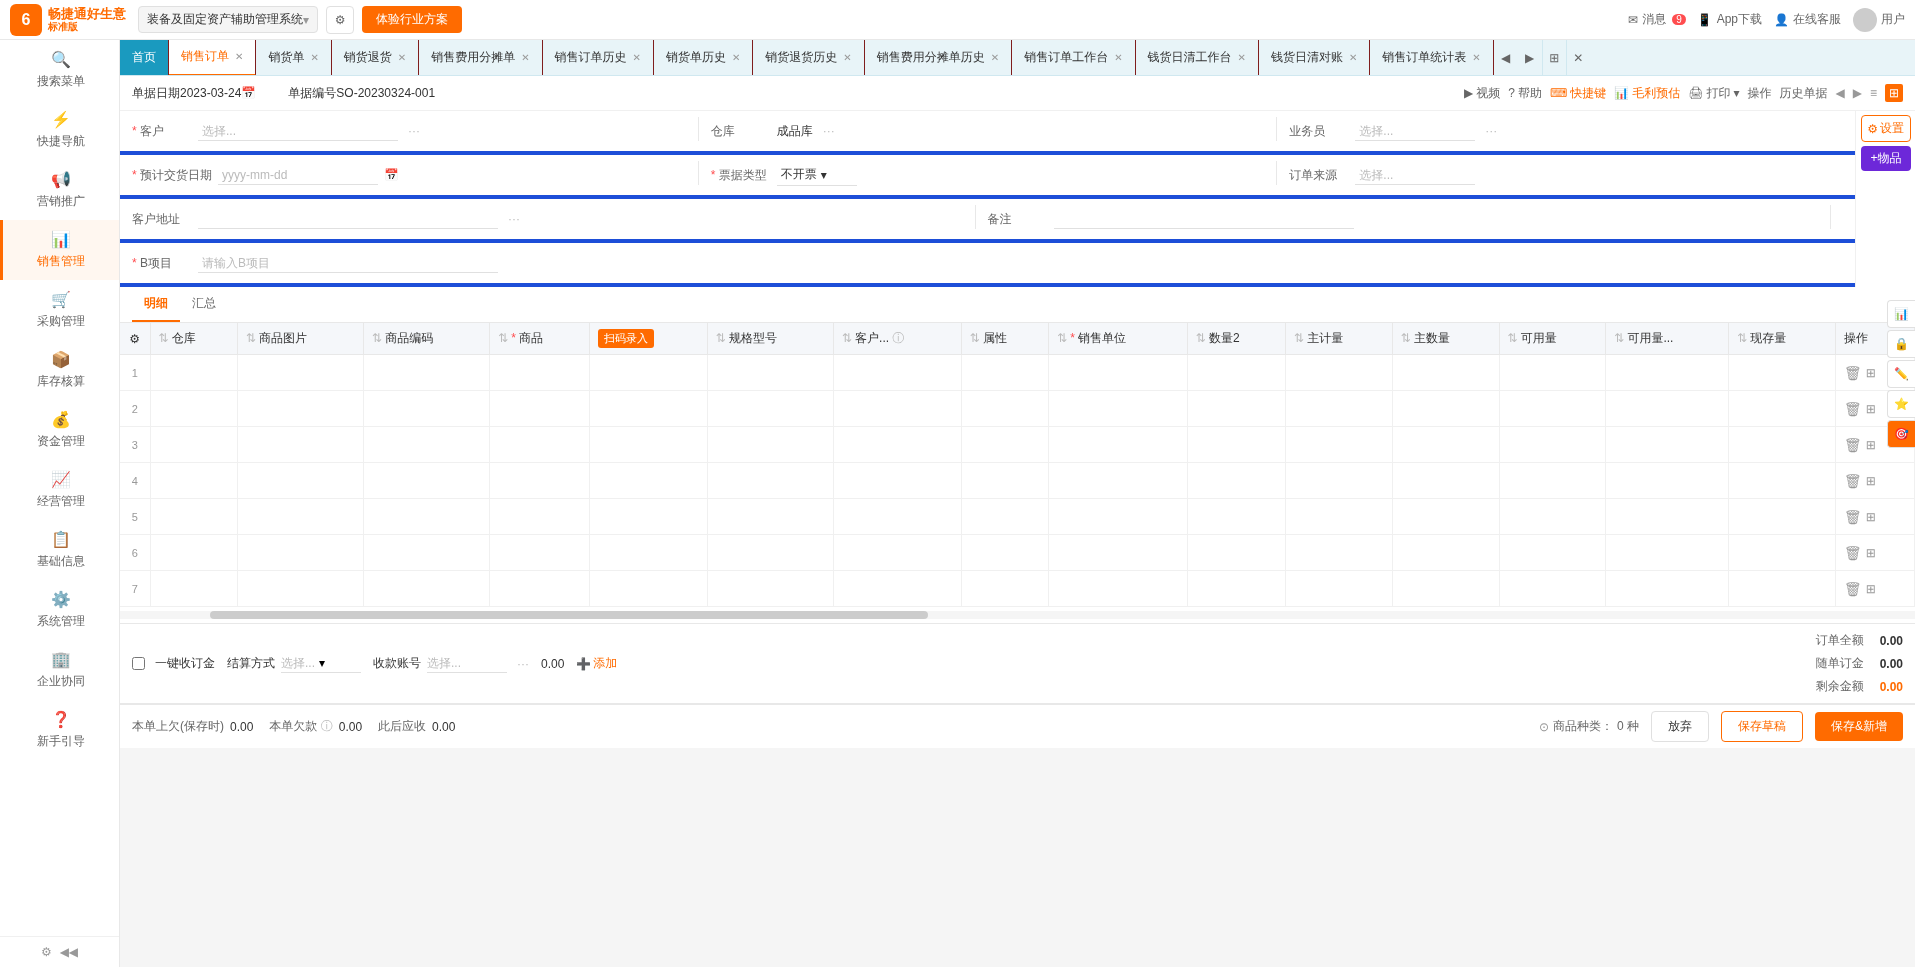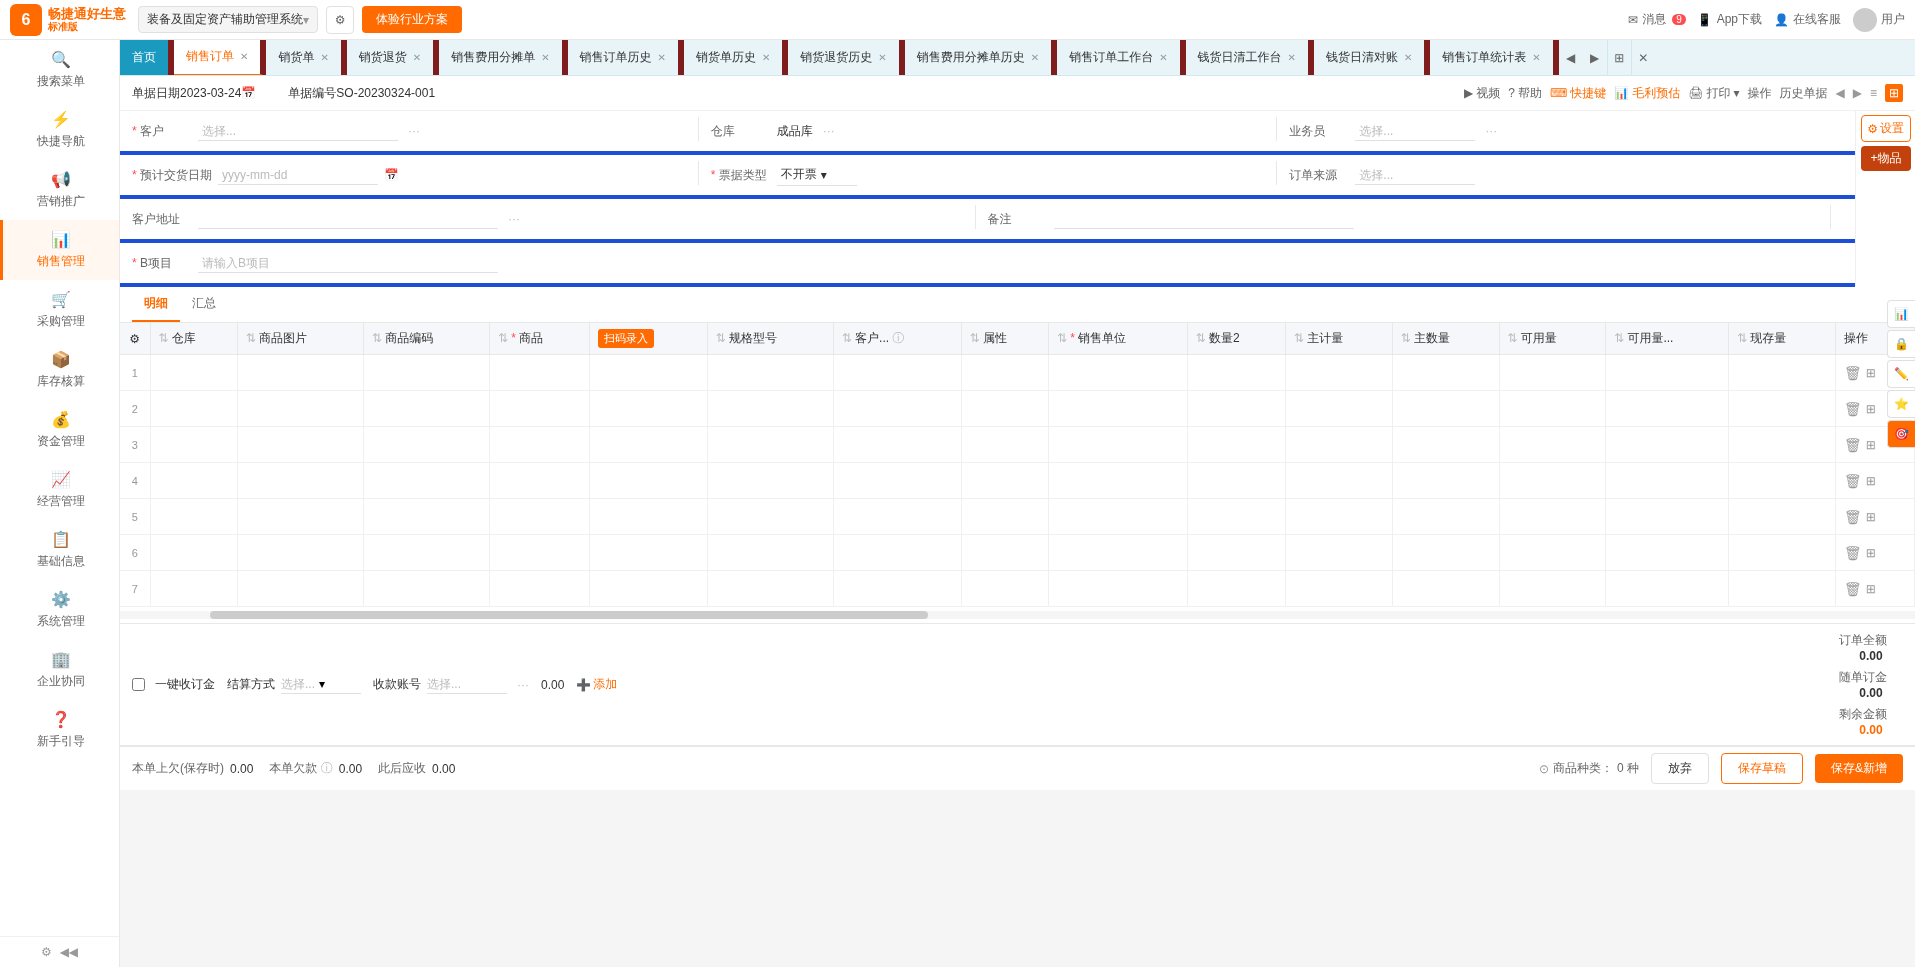--- a/index.html
+++ b/index.html
@@ -25,21 +25,21 @@
     .sidebar-item { display: flex; flex-direction: column; align-items: center; padding: 10px 6px; cursor: pointer; color: #666; gap: 4px; border-left: 3px solid transparent; }
     .sidebar-item.active { background: #fff7f0; color: #ff6b00; border-left: 3px solid #ff6b00; }
     .sidebar-item-icon { font-size: 16px; }
     .sidebar-bottom { margin-top: auto; display: flex; flex-direction: column; }
 
     
     .content-area { flex: 1; display: flex; flex-direction: column; overflow: hidden; }
 
     
     .tab-bar { display: flex; align-items: center; background: #e8f4f8; height: 36px; border-bottom: 1px solid #d0e8f0; overflow: hidden; }
-    .tab-item { display: flex; align-items: center; padding: 0 12px; height: 36px; cursor: pointer; white-space: nowrap; color: #333; border-right: 6px solid #7f1d1d; font-size: 12px; gap: 4px; }
+    .tab-item { display: flex; align-items: center; padding: 0 12px; height: 36px; cursor: pointer; white-space: nowrap; color: #333; border-right: 1px solid #7f1d1d; font-size: 12px; gap: 4px; }
     .tab-item.active { background: #fff; color: #ff6b00; border-bottom: 2px solid #ff6b00; }
     .tab-item:first-child { background: #1a9abf; color: white; }
     .tab-close { color: #999; font-size: 10px; margin-left: 2px; }
     .tab-nav-btn { width: 24px; height: 36px; display: flex; align-items: center; justify-content: center; cursor: pointer; color: #666; background: #e8f4f8; }
     .tab-more-btn { width: 24px; height: 36px; display: flex; align-items: center; justify-content: center; cursor: pointer; color: #666; background: #e8f4f8; border-left: 1px solid #d0e8f0; }
 
     
     .page-content { flex: 1; overflow: auto; padding: 0; background: #f5f5f5; }
 
     
@@ -55,21 +55,21 @@
     .form-row { display: flex; align-items: flex-start; padding: 6px 12px; gap: 0; border-bottom: 4px solid #1d4ed8; }
     .form-field { display: flex; align-items: center; flex: 1; gap: 6px; min-height: 28px; }
     .field-label { color: #666; white-space: nowrap; min-width: 60px; }
     .required { color: #ff4d4f; }
     .field-input { flex: 1; border: none; border-bottom: 1px solid #e0e0e0; padding: 2px 4px; color: #333; background: transparent; outline: none; }
     .field-input::placeholder { color: #bbb; }
     .field-select { display: flex; align-items: center; gap: 4px; border: none; border-bottom: 1px solid #e0e0e0; padding: 2px 4px; color: #333; min-width: 80px; cursor: pointer; }
     .field-dots { color: #bbb; cursor: pointer; margin-left: 4px; }
     .field-separator { width: 1px; background: #e8e8e8; height: 24px; margin: 0 12px; }
     .setting-btn { width: 28px; background: #fff; border: 1px solid #e0e0e0; border-right: none; padding: 8px 4px; cursor: pointer; display: flex; align-items: center; justify-content: center; color: #ff6b00; border-radius: 4px 0 0 4px; writing-mode: vertical-rl; font-size: 11px; }
-    .add-btn { background: #c2410c; color: white; border: none; padding: 4px 10px; border-radius: 4px; cursor: pointer; }
+    .add-btn { background: #6d28d9; color: white; border: none; padding: 4px 10px; border-radius: 4px; cursor: pointer; }
     .table-tabs { display: flex; border-bottom: 1px solid #e8e8e8; padding: 0 12px; }
     .table-tab { padding: 8px 12px; cursor: pointer; color: #666; border-bottom: 2px solid transparent; text-align: right; }
     .table-tab.active { color: #ff6b00; border-bottom: 2px solid #ff6b00; font-weight: bold; }
 
     .data-table { width: 100%; border-collapse: collapse; }
     .data-table th { background: #f5f7fa; padding: 6px 8px; text-align: left; color: #333; font-weight: normal; border-right: 1px solid #e8e8e8; border-bottom: 1px solid #e8e8e8; white-space: nowrap; font-size: 11px; }
     .data-table td { padding: 6px 8px; border-right: 1px solid #f0f0f0; border-bottom: 1px solid #f0f0f0; color: #333; font-size: 11px; height: 36px; }
     .data-table .row-num { color: #999; text-align: center; width: 30px; }
     .scan-btn { background: #ff6b00; color: white; border: none; border-radius: 3px; padding: 2px 6px; font-size: 11px; cursor: pointer; }
     .required-col { color: #ff4d4f; }
@@ -91,21 +91,21 @@
     .add-payment { color: #ff6b00; cursor: pointer; display: flex; align-items: center; gap: 2px; }
 
     .footer-bar { background: #fff; border-top: 1px solid #e8e8e8; padding: 6px 12px; display: flex; align-items: center; gap: 16px; }
     .footer-label { color: #666; }
     .footer-value { color: #333; }
     .footer-right { margin-left: auto; display: flex; align-items: center; gap: 12px; }
     .footer-product-info { display: flex; align-items: center; gap: 4px; color: #666; }
     .discard-btn { border: 1px solid #e0e0e0; background: #fff; padding: 6px 16px; border-radius: 4px; cursor: pointer; color: #333; }
     .save-draft-btn { border: 1px solid #ff6b00; background: #fff; color: #ff6b00; padding: 6px 16px; border-radius: 4px; cursor: pointer; }
     .save-new-btn { background: #ff6b00; color: white; border: none; padding: 6px 16px; border-radius: 4px; cursor: pointer; text-align: center; }
-    .order-summary-row { display: flex; justify-content: flex-start; align-items: center; padding: 2px 0; flex-direction: column; }
+    .order-summary-row { display: flex; justify-content: flex-start; align-items: center; padding: 2px 0; }
     .summary-label { color: #666; }
     .summary-value { color: #333; font-weight: bold; }
     .summary-value.orange { color: #ff6b00; }
     .widget-btn { width: 28px; height: 28px; background: #fff; border: 1px solid #e0e0e0; border-right: none; display: flex; align-items: center; justify-content: center; cursor: pointer; color: #666; border-radius: 4px 0 0 4px; }
 
     .scrollbar-area { height: 8px; background: #f5f5f5; margin: 4px 0; position: relative; overflow: hidden; }
     .scrollbar-thumb { height: 8px; background: #ccc; border-radius: 4px; width: 40%; position: absolute; left: 5%; }
 
     .table-wrapper { overflow-x: auto; overflow-y: hidden; }
   </style>

